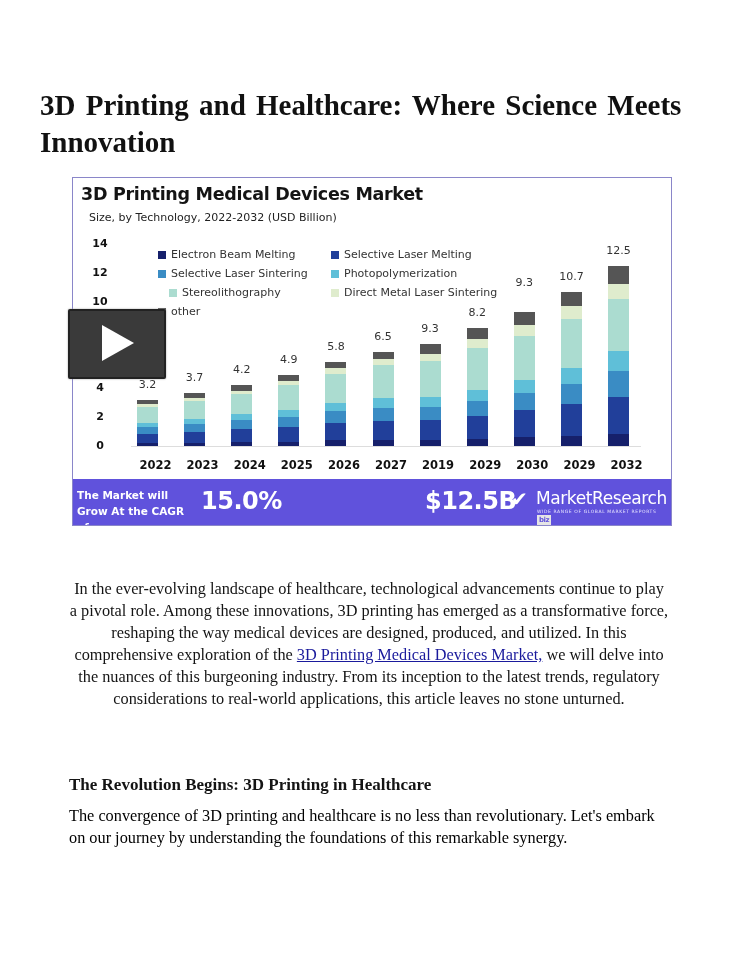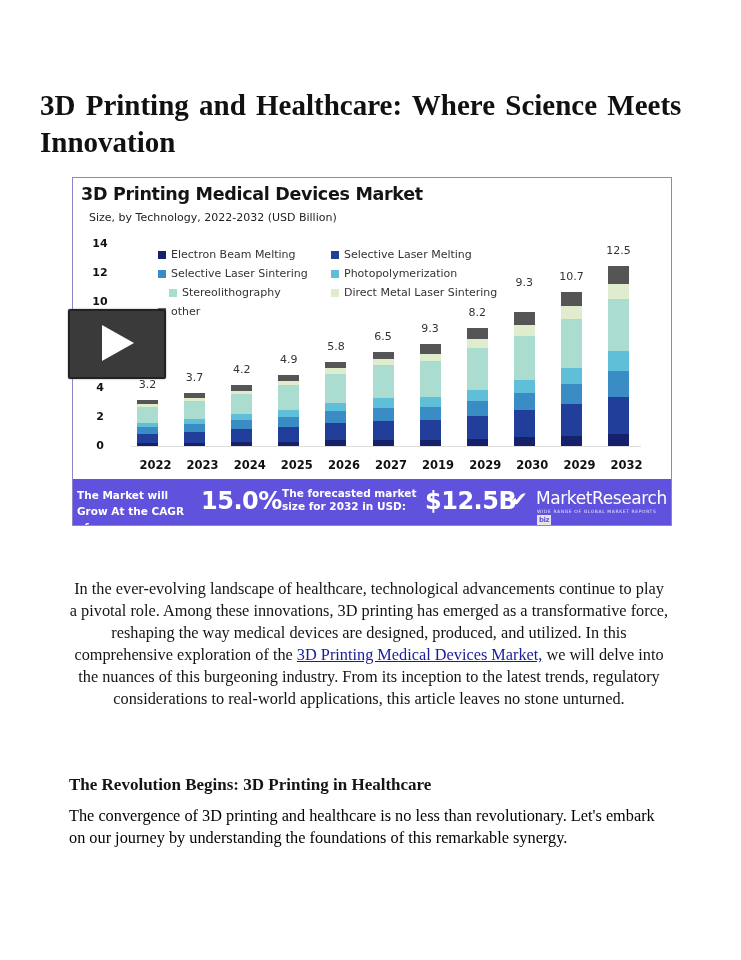--- a/index.html
+++ b/index.html
@@ -203,21 +203,20 @@
         <div class="seg" style="height: 14.43px; background: rgb(223, 236, 205);"></div>
         <div class="seg" style="height: 18.759px; background: rgb(85, 85, 85);"></div>
       </div>
       <div class="bar-label" style="left: 525.5px; top: 65.625px;">12.5</div>
       <div class="xlabel" style="left: 523.5px; top: 280px;">2032</div>
     </div>
 
   <div class="footer">
     <div class="f-text1" style="width:120px">The Market will Grow At the CAGR of:</div>
     <div class="f-big1">15.0%</div>
-    <div class="f-text2" style="width:140px">The forecasted market size for 2032 in USD:</div>
     <div class="f-big2">$12.5B</div>
     <div class="f-check">✔</div>
     <div class="f-brand"><span>MarketResearch</span><span class="badge">biz</span></div>
     <div class="f-tagline">WIDE RANGE OF GLOBAL MARKET REPORTS</div>
   </div>
 </div>
 
 <div class="play-overlay">
   <svg width="36" height="38" viewBox="0 0 36 38">
     <polygon points="2,1 34,19 2,37" fill="#ffffff"></polygon>

